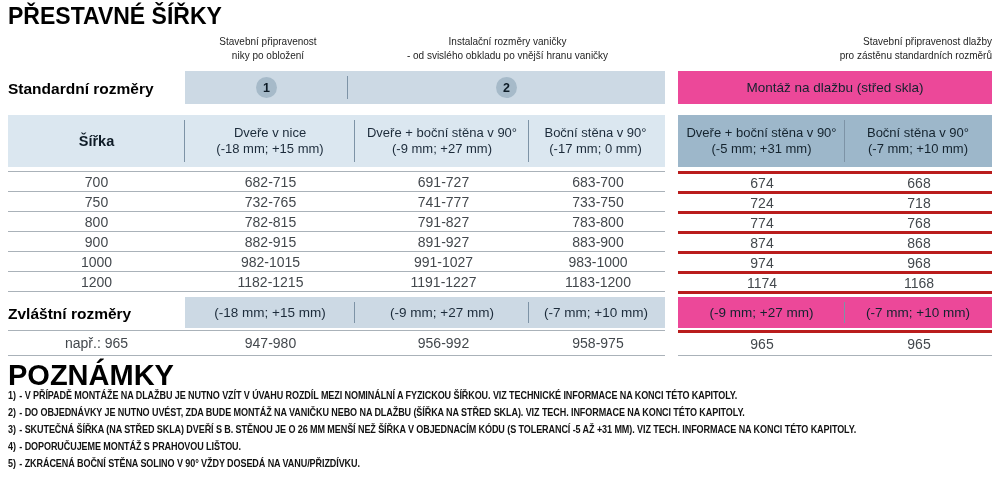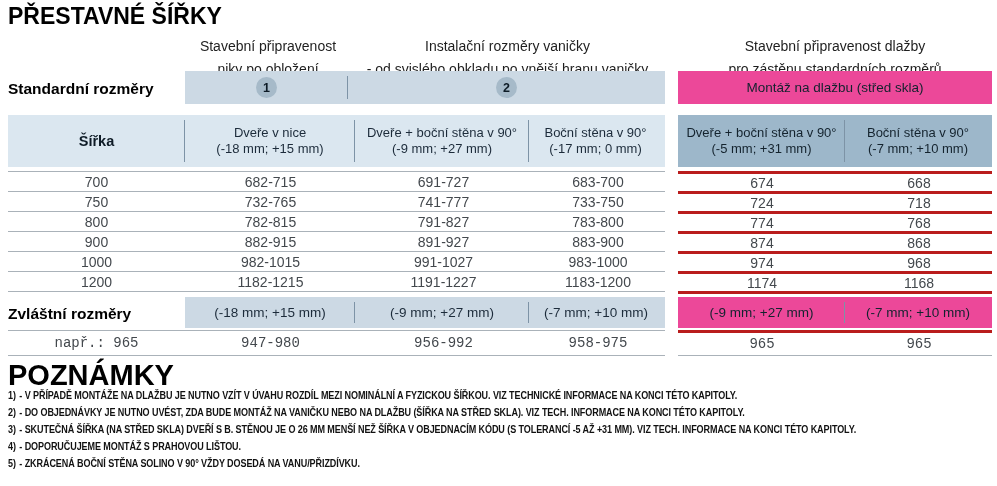--- a/index.html
+++ b/index.html
@@ -2,21 +2,21 @@
 <html><head>
 <meta charset="utf-8">
 <style>
   html,body{margin:0;padding:0;background:#fff;}
   .page{position:relative;width:997px;height:486px;background:#ffffff;overflow:hidden;
         font-family:"Liberation Sans", sans-serif;color:#222;}
   .abs{position:absolute;}
 
   .h1{font-size:23px;font-weight:bold;color:#000;letter-spacing:0px;}
 
-  .gh{font-size:14px;line-height:23px;color:#1e1e1e;text-align:center;white-space:pre-line;}
+  .gh{font-size:10px;line-height:14px;color:#1e1e1e;text-align:center;white-space:pre-line;}
 
   
   .band-light{background:#ccd9e4;display:flex;align-items:stretch;}
   .band-dark{background:#ec4899;display:flex;align-items:center;justify-content:center;
              font-size:13.5px;color:#12222e;}
   .vdiv{width:1px;margin:5px 0 5px -1px;background:#7d93a6;}
   .half{display:flex;align-items:center;justify-content:center;}
   .badge{width:21px;height:21px;border-radius:50%;background:#a6bac9;color:#0d1b26;
          font-weight:bold;font-size:12.5px;display:flex;align-items:center;justify-content:center;}
 
@@ -40,39 +40,39 @@
   .drow{display:flex;height:20px;}
   .seg{display:flex;}
   .segL{width:657px;border-top:1px solid #aab2b9;box-sizing:border-box;}
   .segR{width:314px;border-top:3px solid #b91c1c;box-sizing:border-box;}
   .gap13{width:13px;}
   .dcell{display:flex;align-items:center;justify-content:center;font-size:14px;color:#43484d;}
   .endline .segL,.endline .segR{height:0;}
 
   
   .exrow{display:flex;height:26px;}
-  .exrow .segL,.exrow .segR{border-bottom:1px solid #aab2b9;font-family:Liberation Mono, monospace;}
+  .exrow .segL,.exrow .segR{border-bottom:1px solid #aab2b9;}
 
   .notes-title{font-size:29px;font-weight:bold;color:#000;}
   .note{white-space:nowrap;font-size:10.5px;font-weight:bold;color:#111;height:17px;
         transform:scaleX(0.86);transform-origin:left center;letter-spacing:-0.1px;}
   .note .nnum{margin-right:4px;}
 </style>
 </head>
 <body>
 
 <div class="page">
 
   <div class="abs h1" style="left:8px;top:3px;">PŘESTAVNÉ ŠÍŘKY</div>
 
   <div class="abs gh" style="left:185px;top:35px;width:166px;">Stavební připravenost
 niky po obložení</div>
   <div class="abs gh" style="left:350px;top:35px;width:315px;">Instalační rozměry vaničky
 - od svislého obkladu po vnější hranu vaničky</div>
-  <div class="abs gh" style="left:678px;top:35px;width:314px;">Stavební připravenost dlažby
+  <div class="abs gh" style="left:678px;top:35px;width:314px;text-align:right;">Stavební připravenost dlažby
 pro zástěnu standardních rozměrů</div>
 
   <div class="abs rowlabel" style="left:8px;top:80px;">Standardní rozměry</div>
   <div class="abs band-light" style="left:185px;top:71px;width:480px;height:33px;">
     <div class="half" style="width:163px;">
       <div class="badge">1</div>
     </div>
     <div class="vdiv"></div>
     <div class="half" style="width:317px;">
       <div class="badge">2</div>

